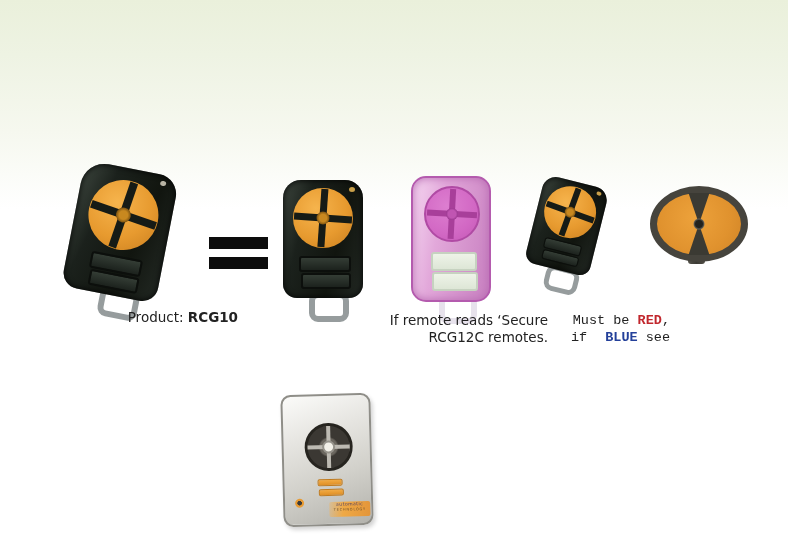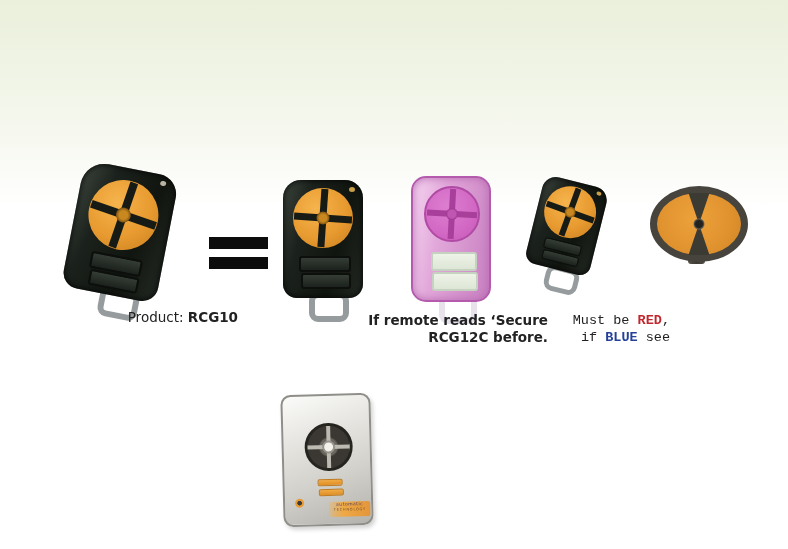--- a/index.html
+++ b/index.html
@@ -5,21 +5,21 @@
   html,body{margin:0;padding:0;}
   #canvas{
     position:relative;width:788px;height:549px;overflow:hidden;
     background:linear-gradient(180deg,#eaf0db 0%,#eef3e3 10%,#f6f8ef 24%,#ffffff 38%,#ffffff 100%);
     font-family:"DejaVu Sans",sans-serif;color:#1c1c1c;
   }
   .abs{position:absolute;}
   .pre{white-space:pre-wrap;}
   .b{font-weight:bold;}
   .red{color:#c1272d;}
-  .blue{color:#24409a;}
+  .blue{color:#24409a;margin-left:10px;}
 
   
   .note{
     left:22px;top:26px;width:132px;height:112px;border:3px solid #838383;border-radius:16px;
     background:#f4f4f1;box-sizing:border-box;padding:7px 5px;
     font-size:12.5px;line-height:18px;text-align:center;color:#222;
   }
 
   
   .eqbar{width:59px;height:12px;background:#0c0c0c;}
@@ -126,23 +126,23 @@
           <div class="cv"></div>
             <div class="ch"></div>
         </div>
         <div class="hub phub" style="width:12px;height:12px;"></div>
       </div>
       <div class="pbtn" style="left:18px;top:74px;width:42px;height:15px;"></div>
       <div class="pbtn" style="left:19px;top:94px;width:42px;height:15px;"></div>
     </div>
   </div>
 
-  <div class="abs cap" style="left:366px;top:312px;width:182px;font-weight:bold;">
+  <div class="abs cap" style="left:366px;top:312px;width:182px;">
     <div>If remote reads ‘Secure</div>
-    <div>RCG12C before.</div>
+    <div>RCG12C remotes.</div>
   </div>
 
   <div class="abs" style="left:522px;top:179px;width:100px;height:108px;">
     <div class="abs" style="left:10px;top:2px;width:70px;height:104px;transform:rotate(14deg);">
       <div class="loop" style="left:24px;top:86px;width:24px;height:16px;border-width:5px;"></div>
       <div class="rbody" style="left:0;top:0;width:66px;height:90px;border-radius:14px 14px 11px 11px;">
         <div class="led" style="right:7px;top:4px;width:5px;height:4px;"></div>
         <div class="rcircle" style="left:7px;top:5px;width:52px;height:52px;">
           <div class="cross" style="transform:rotate(6deg);">
             <div class="cv"></div>

